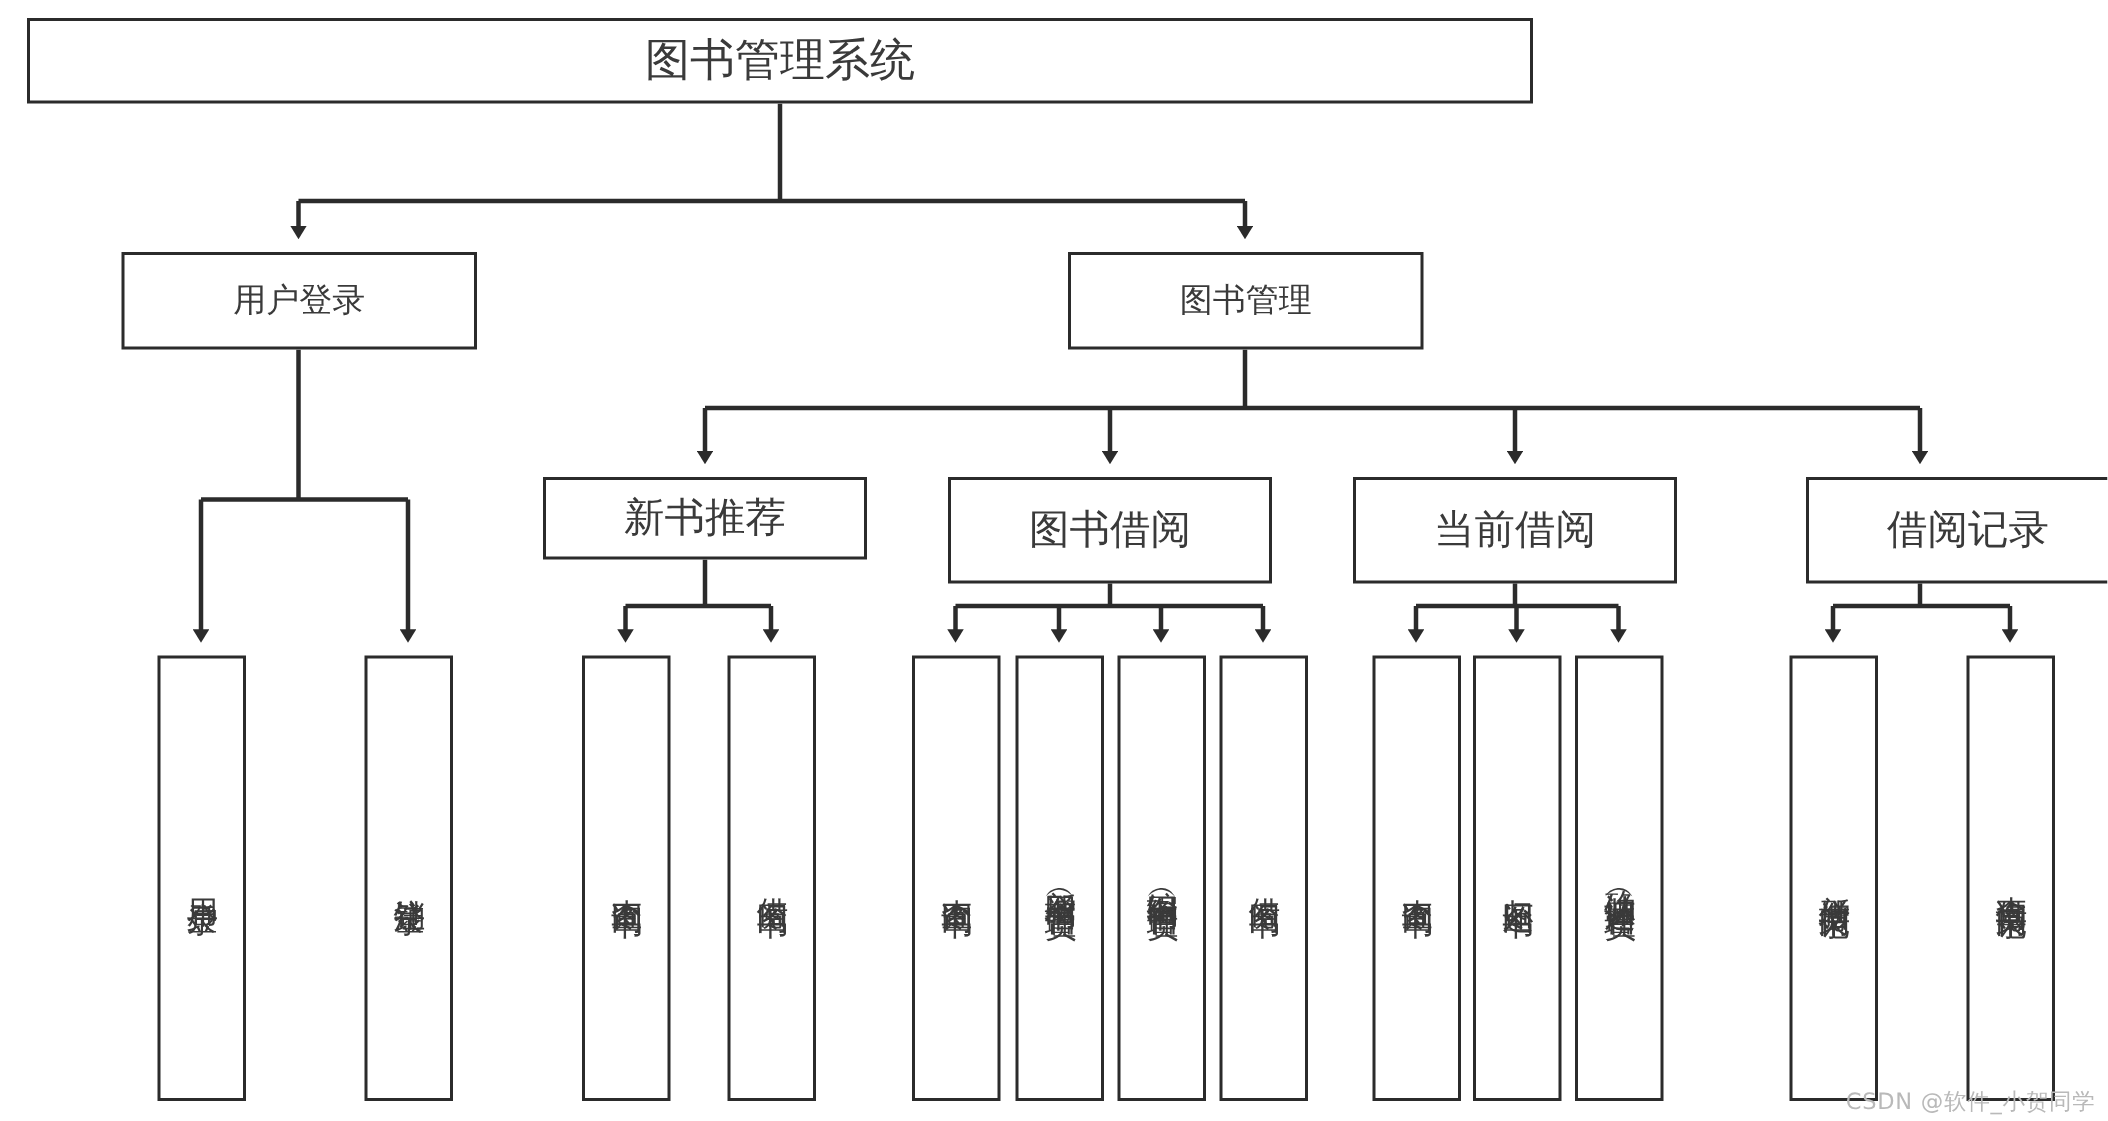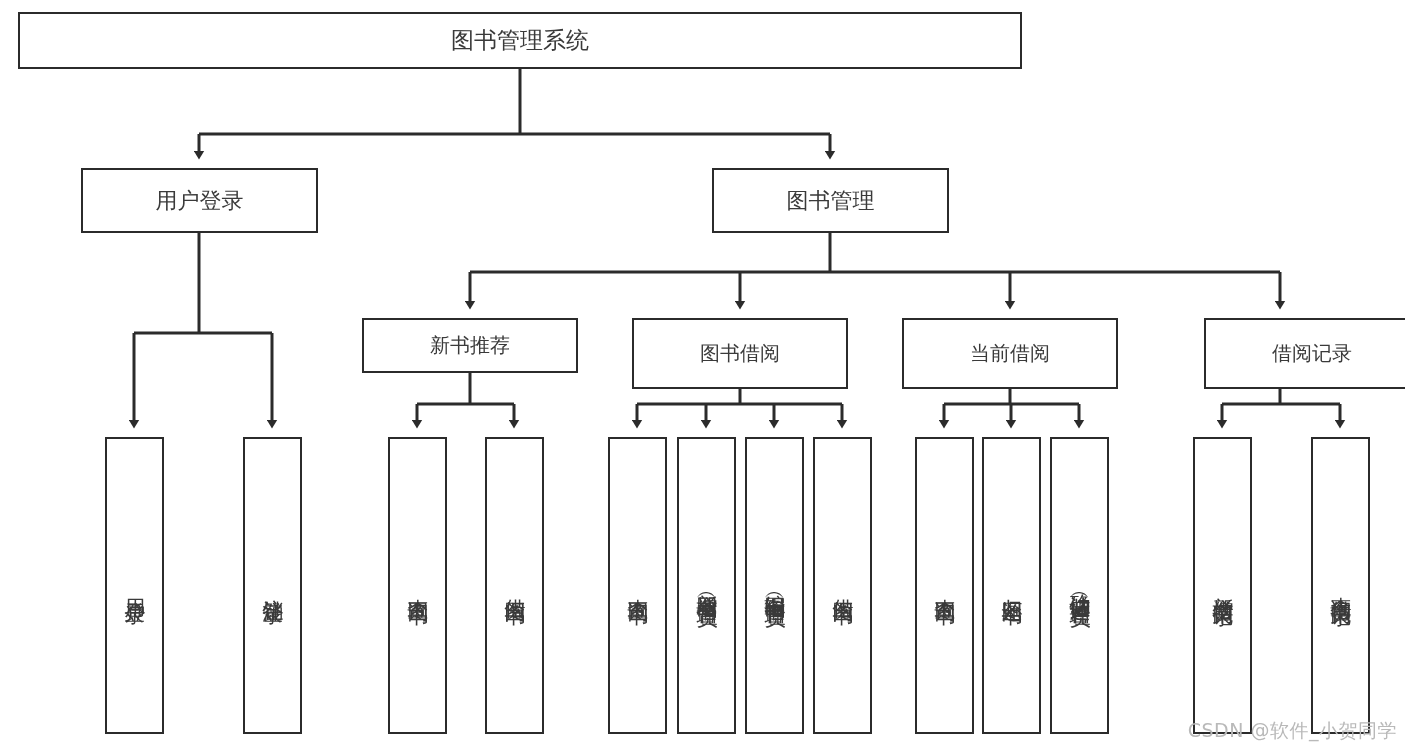--- a/index.html
+++ b/index.html
@@ -27,48 +27,48 @@
     box-sizing:border-box;
     background:#ffffff;
     border:2px solid #2b2b2b;
     display:flex;
     align-items:center;
     justify-content:center;
     color:#3a3a3a;
     line-height:1.18;
   }
   .node-root{
-    font-size:23px;
+    font-size:30px;
   }
   .node-lvl2{
     font-size:22px;
   }
   .node-lvl3{
-    font-size:20px;
+    font-size:27px;
     justify-content:center;
   }
   .node-leaf{
     font-size:21px;
     align-items:center;
     justify-content:center;
     padding:4px 0;
   }
   .node-leaf .vtext{
     writing-mode:vertical-rl;
     text-orientation:upright;
     letter-spacing:2px;
     line-height:1;
     white-space:nowrap;
     display:block;
   }
   .watermark{
     position:absolute;
     right:8px;
     bottom:3px;
-    font-size:19px;
+    font-size:15px;
     color:#b9b9b9;
     letter-spacing:.5px;
     white-space:nowrap;
     user-select:none;
   }
 </style>
 </head>
 <body>
 
 <div id="canvas">

